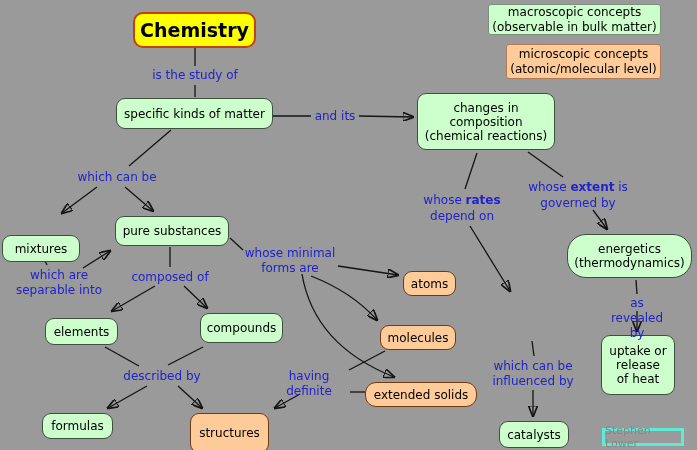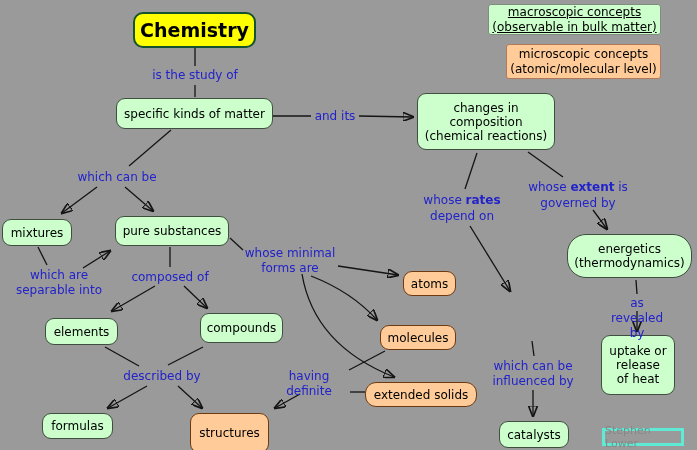--- a/index.html
+++ b/index.html
@@ -17,21 +17,21 @@
     position:absolute;box-sizing:border-box;
     display:flex;align-items:center;justify-content:center;
     text-align:center;white-space:pre-line;
     font-size:12px;line-height:14px;color:#000;
     background:var(--node-green,#ccffcc);
     border:1.5px solid var(--green-border,#3f4f3f);
     border-radius:9px;
   }
   .node.orange{background:var(--node-orange,#ffcc99);border-color:var(--orange-border,#6e3a12);}
   .node.yellow{
-    background:var(--node-yellow,#ffff00);border:2px solid #14532d;
+    background:var(--node-yellow,#ffff00);border:2px solid #c2410c;
     font-weight:bold;font-size:19px;border-radius:10px;
   }
   .node.legend{border-radius:3px;line-height:15px;}
   .node.legend.green-l{border:1px solid #7e8e7e;}
   .node.legend.orange-l{background:var(--node-orange,#ffcc99);border:1px solid #b07a58;}
   .elabel{
     position:absolute;transform:translateX(-50%);
     color:var(--link-text,#2222cc);
     font-size:12px;line-height:15px;
     text-align:center;white-space:pre-line;
@@ -87,37 +87,37 @@
     <line x1="637" y1="311" x2="637" y2="331" marker-end="url(#arw)"></line>
     <line x1="532" y1="341" x2="534" y2="356"></line>
     <line x1="533" y1="390" x2="533" y2="416" marker-end="url(#arw)"></line>
   </svg>
 
   <div class="node yellow" style="left:133px;top:12px;width:123px;height:36px;">Chemistry</div>
   <div class="node" style="left:116px;top:98px;width:157px;height:31px;">specific kinds of matter</div>
   <div class="node" style="left:417px;top:93px;width:138px;height:57px;">changes in
 composition
 (chemical reactions)</div>
-  <div class="node" style="left:2px;top:219px;width:70px;height:27px;">mixtures</div>
+  <div class="node" style="left:2px;top:235px;width:78px;height:27px;">mixtures</div>
   <div class="node" style="left:115px;top:216px;width:114px;height:30px;">pure substances</div>
   <div class="node" style="left:45px;top:318px;width:73px;height:27px;">elements</div>
   <div class="node" style="left:200px;top:313px;width:83px;height:30px;">compounds</div>
   <div class="node" style="left:42px;top:413px;width:71px;height:26px;">formulas</div>
   <div class="node orange" style="left:190px;top:413px;width:79px;height:40px;">structures</div>
   <div class="node orange" style="left:403px;top:271px;width:53px;height:25px;">atoms</div>
   <div class="node orange" style="left:380px;top:325px;width:76px;height:25px;">molecules</div>
   <div class="node orange" style="left:365px;top:382px;width:112px;height:25px;border-radius:11px;">extended solids</div>
   <div class="node" style="left:567px;top:234px;width:125px;height:44px;border-radius:19px;">energetics
 (thermodynamics)</div>
   <div class="node" style="left:601px;top:335px;width:74px;height:60px;">uptake or
 release
 of heat</div>
   <div class="node" style="left:499px;top:421px;width:70px;height:27px;">catalysts</div>
 
-  <div class="node legend green-l" style="left:488px;top:4px;width:173px;height:31px;text-decoration:underline;">macroscopic concepts
+  <div class="node legend green-l" style="left:488px;top:4px;width:173px;height:31px;">macroscopic concepts
 (observable in bulk matter)</div>
   <div class="node legend orange-l" style="left:506px;top:44px;width:155px;height:35px;">microscopic concepts
 (atomic/molecular level)</div>
 
   <div class="elabel" style="left:195px;top:68px;">is the study of</div>
   <div class="elabel" style="left:335px;top:109px;">and its</div>
   <div class="elabel" style="left:117px;top:170px;">which can be</div>
   <div class="elabel" style="left:59px;top:268px;">which are
 separable into</div>
   <div class="elabel" style="left:170px;top:270px;">composed of</div>

